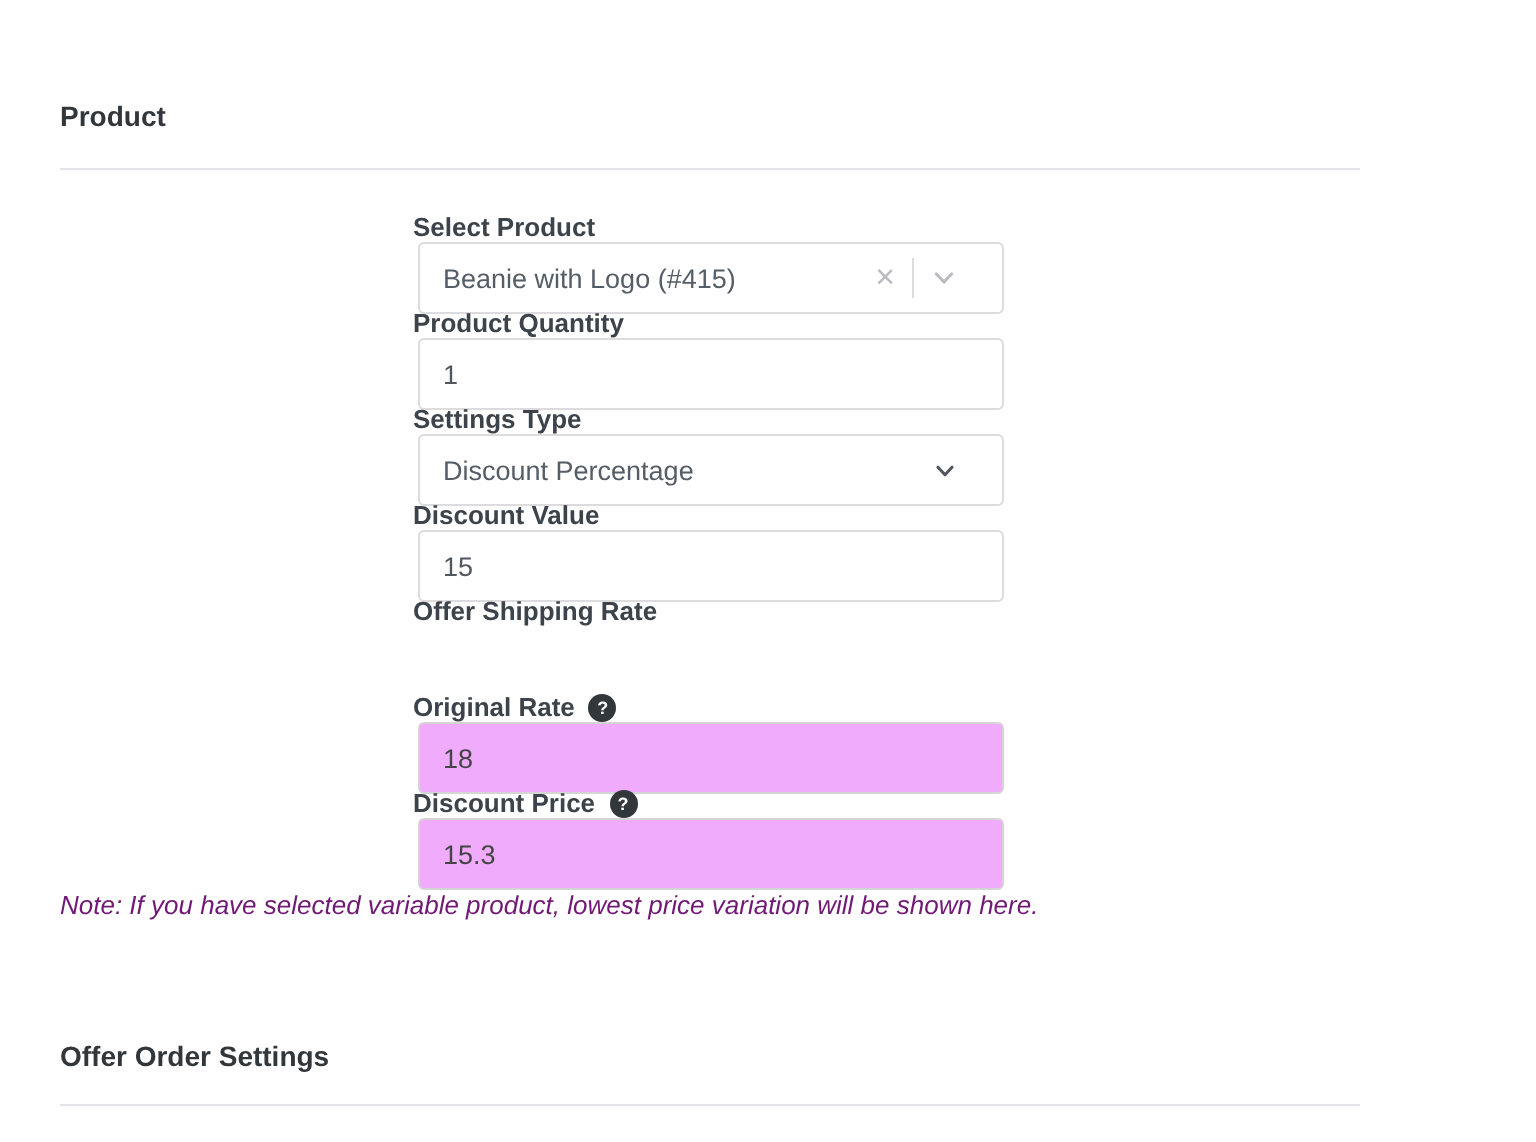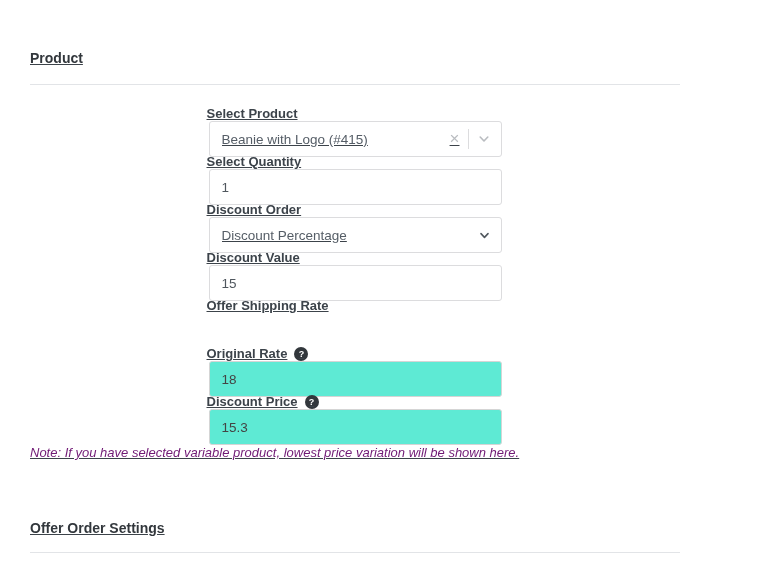--- a/index.html
+++ b/index.html
@@ -8,21 +8,20 @@
     width: 768px;
     height: 571px;
     font-family: "Liberation Sans", "DejaVu Sans", sans-serif;
     color: #3c434a;
     overflow: hidden;
   }
   .page {
     padding: 48px 0 0 30px;
     width: 680px;
     height: 571px;
-    text-decoration: underline;
   }
   .section-title {
     font-size: 14px;
     line-height: 20px;
     font-weight: 700;
     color: #32373c;
   }
   .divider {
     border: none;
     border-top: 1px solid #e2e4e7;
@@ -70,33 +69,33 @@
     border: 1px solid #dcdcde;
     border-radius: 3px;
     background: #ffffff;
     padding: 0 12px;
     font-family: "Liberation Sans", "DejaVu Sans", sans-serif;
     font-size: 13.5px;
     color: #50575e;
     outline: none;
   }
   .text-input:disabled {
-    background: #5eead4;
+    background: #f0abfc;
     border-color: #d5d5d5;
     color: #444444;
   }
   .combo, .select-box {
     width: 293px;
     height: 36px;
     border: 1px solid #dcdcde;
     border-radius: 3px;
     background: #ffffff;
     display: flex;
     align-items: center;
-    padding: 0 10px 0 12px;
+    padding: 0 22px 0 12px;
     cursor: pointer;
   }
   .combo-value, .select-value {
     font-size: 13.5px;
     color: #555d66;
     flex: 1;
     white-space: nowrap;
     overflow: hidden;
   }
   .combo-clear {
@@ -137,30 +136,30 @@
             <svg width="14" height="14" viewBox="0 0 14 14">
                 <path d="M3.2 5l3.8 4 3.8-4" fill="none" stroke="#b9bcc0" stroke-width="1.6" stroke-linecap="round" stroke-linejoin="round"></path>
               </svg>
           </span>
         </div>
       </div>
     </div>
 
     <div class="form-row">
       <div class="label-col">
-        <span class="field-label">Select Quantity</span>
+        <span class="field-label">Product Quantity</span>
       </div>
       <div class="field-col">
         <input class="text-input" type="text" value="1" style="">
       </div>
     </div>
 
     <div class="form-row">
       <div class="label-col">
-        <span class="field-label">Discount Order</span>
+        <span class="field-label">Settings Type</span>
       </div>
       <div class="field-col">
         <div class="select-box">
           <span class="select-value">Discount Percentage</span>
           <span class="chev">
             <svg width="13" height="13" viewBox="0 0 14 14">
                 <path d="M3.2 5l3.8 4 3.8-4" fill="none" stroke="#50575e" stroke-width="1.7" stroke-linecap="round" stroke-linejoin="round"></path>
               </svg>
           </span>
         </div>

